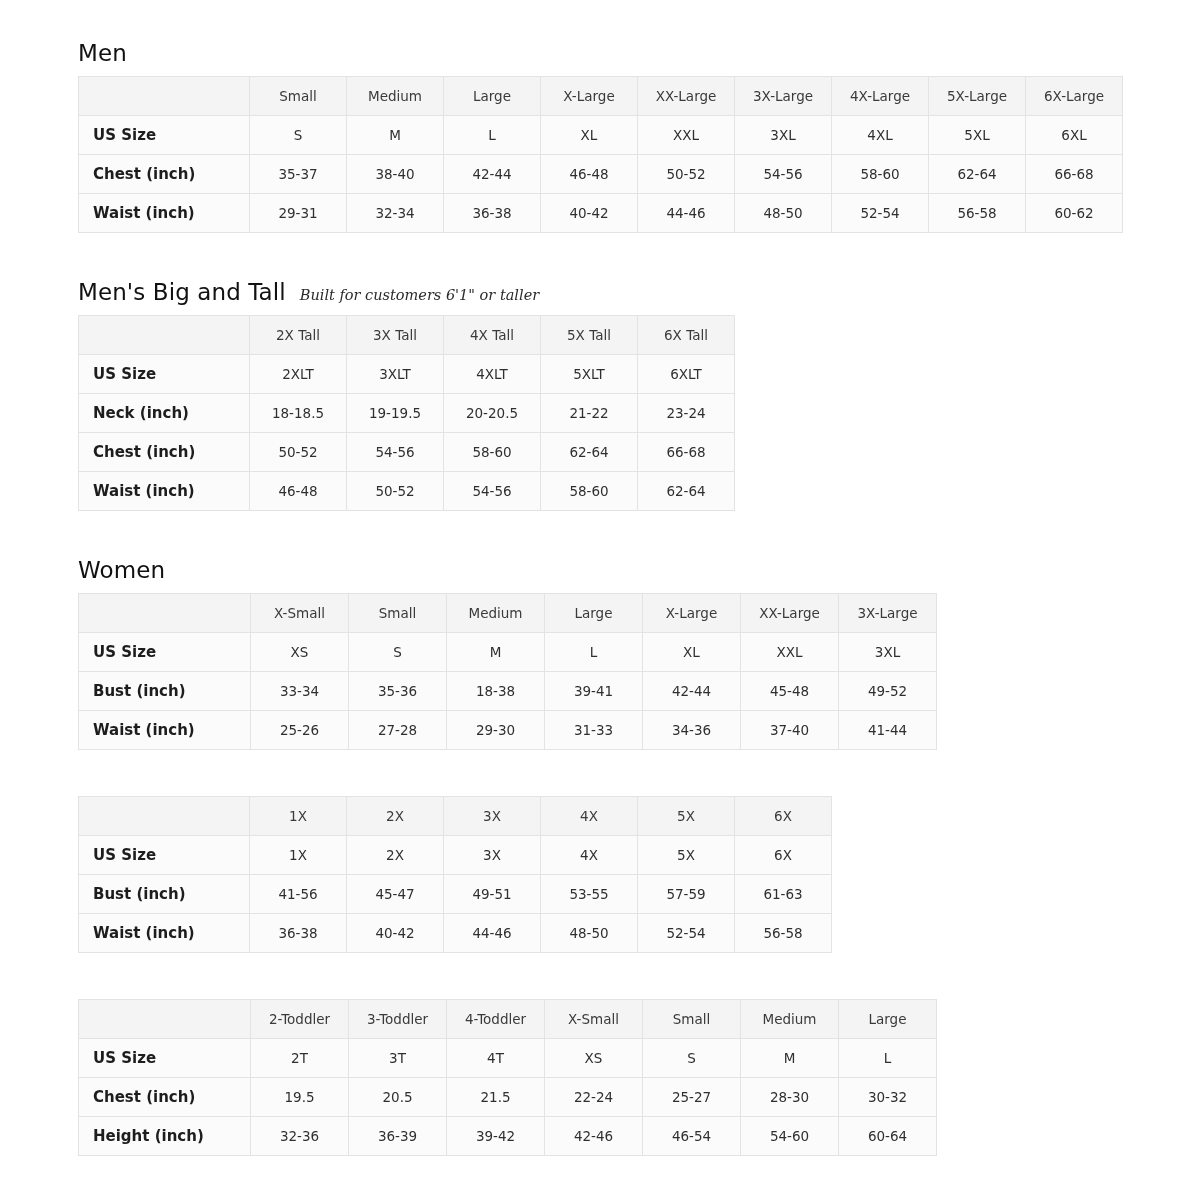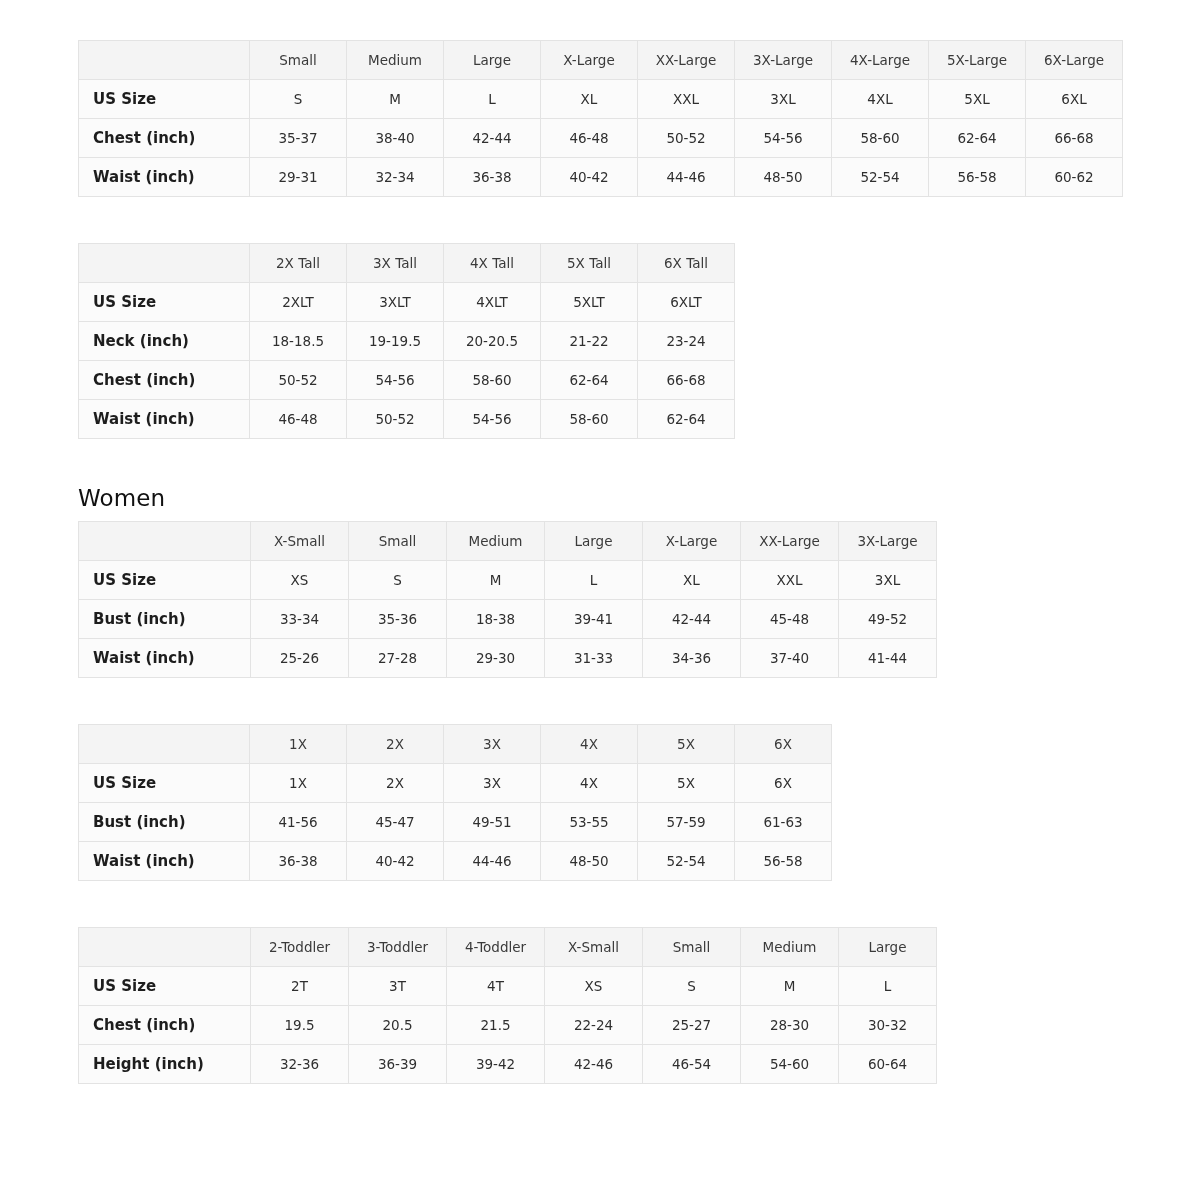--- a/index.html
+++ b/index.html
@@ -79,20 +79,23 @@
   .spacer-lg { height: 46px; }
   .spacer-md { height: 40px; }
 </style>
 </head>
 <body>
 
 <div class="page">
   <div id="sections-root">
       <div class="section">
         <div class="spacer-md"></div>
+        <div class="section-head">
+          <div class="section-title">Men</div>
+        </div>
         <table class="size-table">
           <colgroup>
             <col style="width: 171px;">
             <col style="width: 97px;">
             <col style="width: 97px;">
             <col style="width: 97px;">
             <col style="width: 97px;">
             <col style="width: 97px;">
             <col style="width: 97px;">
             <col style="width: 97px;">
@@ -146,20 +149,24 @@
               <td>48-50</td>
               <td>52-54</td>
               <td>56-58</td>
               <td>60-62</td>
             </tr>
           </tbody>
         </table>
       </div>
       <div class="section">
         <div class="spacer-lg"></div>
+        <div class="section-head">
+          <div class="section-title">Men's Big and Tall</div>
+          <div class="section-note">Built for customers 6'1" or taller</div>
+        </div>
         <table class="size-table">
           <colgroup>
             <col style="width: 171px;">
             <col style="width: 97px;">
             <col style="width: 97px;">
             <col style="width: 97px;">
             <col style="width: 97px;">
             <col style="width: 97px;">
           </colgroup>
           <tbody>

